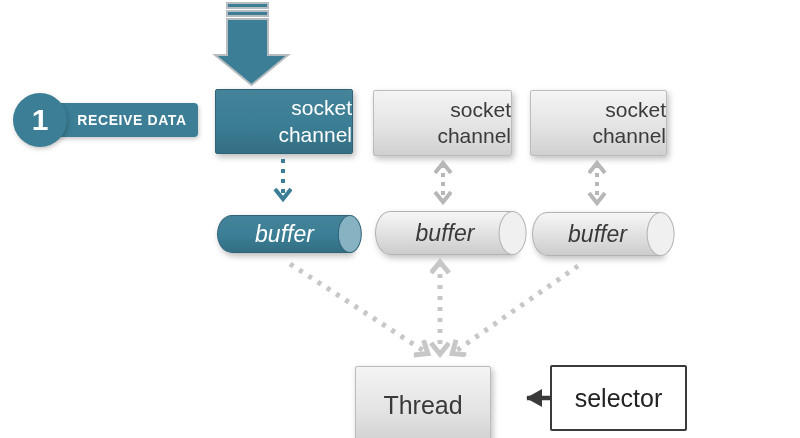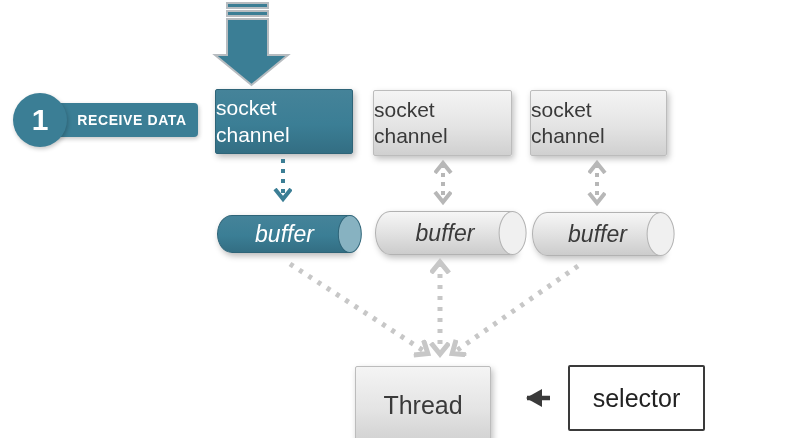--- a/index.html
+++ b/index.html
@@ -19,40 +19,40 @@
   .ribbon span{color:#ffffff;font-weight:bold;font-size:14px;letter-spacing:.6px;}
   .badge{
     position:absolute;left:13px;top:93px;width:54px;height:54px;border-radius:50%;
     background:var(--teal,#3B7E95);z-index:3;display:flex;align-items:center;justify-content:center;
     box-shadow:1px 2px 4px rgba(0,0,0,.22);
   }
   .badge span{color:#ffffff;font-weight:bold;font-size:30px;line-height:1;}
 
   
   .node{
-    position:absolute;display:flex;align-items:center;justify-content:center;text-align:left;
+    position:absolute;display:flex;align-items:center;justify-content:center;text-align:right;
     box-sizing:border-box;z-index:1;border-radius:2px;
   }
   .node-gray{
     background:linear-gradient(180deg,#f4f4f4 0%,#e4e4e4 55%,#d0d0d0 100%);
     border:1px solid #bcbcbc;color:#3a3a3a;
     box-shadow:2px 3px 6px rgba(0,0,0,.25);
   }
   .node-teal{
     background:linear-gradient(180deg,#458399 0%,#3b7e95 55%,#336e83 100%);
     border:1px solid #2e6478;color:#ffffff;
     box-shadow:2px 3px 6px rgba(0,0,0,.28);
   }
   .socket{width:138px;height:66px;font-size:21px;line-height:1.25;}
   .sc1{left:215px;top:89px;height:65px;}
   .sc2{left:373px;top:90px;width:139px;}
   .sc3{left:530px;top:90px;width:137px;}
   .thread{left:355px;top:366px;width:136px;height:79px;font-size:25px;}
   .selectorbox{
-    left:568px;top:365px;width:137px;height:66px;font-size:25px;
+    left:550px;top:365px;width:137px;height:66px;font-size:25px;
     background:#ffffff;border:2px solid #3a3a3a;color:#222222;box-shadow:none;
   }
 
   
   .cyl{
     position:absolute;z-index:1;box-sizing:border-box;
     display:flex;align-items:center;justify-content:center;
     border-top-left-radius:15px 50%;border-bottom-left-radius:15px 50%;
     border-top-right-radius:4px;border-bottom-right-radius:4px;font-style:italic;
   }

